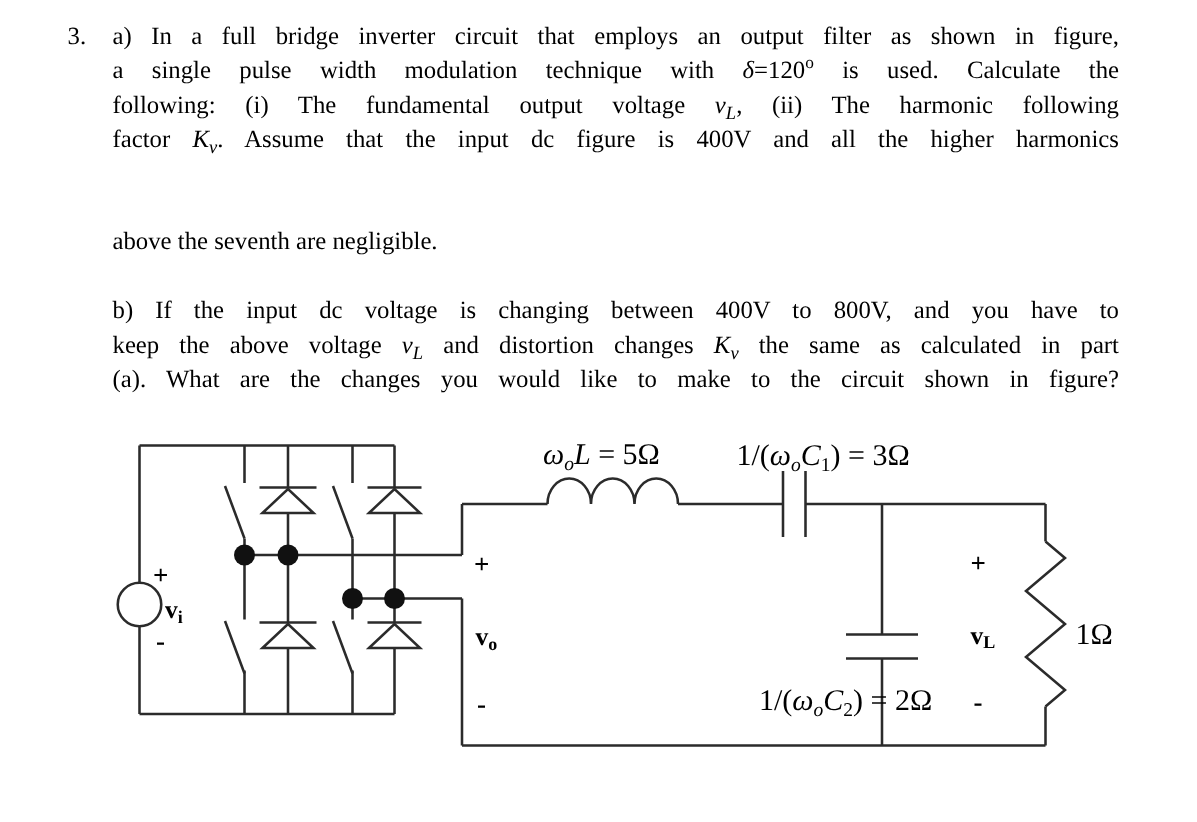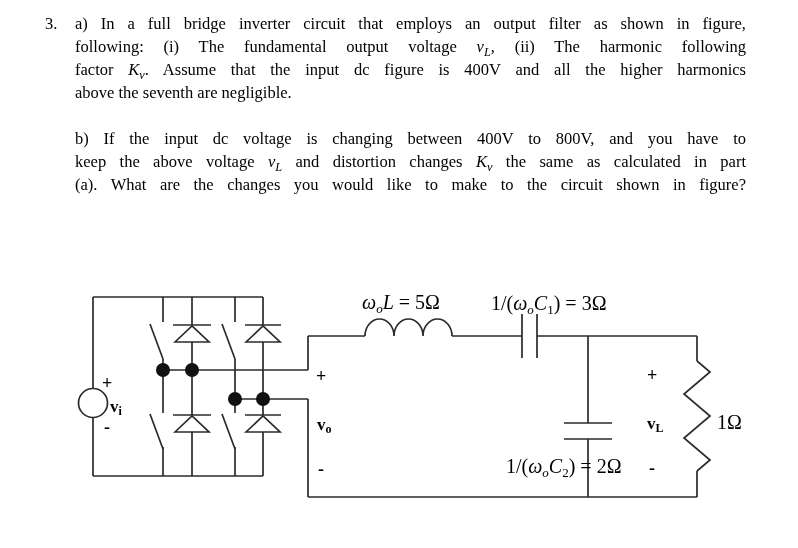--- a/index.html
+++ b/index.html
@@ -8,40 +8,41 @@
     font-family:"Liberation Serif", serif;color:#000;overflow:hidden;
   }
   .text-block{
     position:absolute;left:45px;top:12px;width:701px;
     font-size:16.5px;line-height:23px;
   }
   .pnum{position:absolute;left:0;top:0;}
   .para{margin:0 0 0 30px;}
   .para-b{margin-top:23px;}
   .line{text-align:justify;text-align-last:justify;}
-  .line.last{text-align-last:auto;}
+  .line.last{text-align-last:auto;margin-top:45px;}
   .it{font-style:italic;}
   sub{font-size:75%;line-height:0;}
   sup{font-size:70%;line-height:0;}
   svg{position:absolute;left:0;top:0;}
   svg text{white-space:pre;fill:#000;font-family:"Liberation Serif", serif;}
   .lbl{font-size:20px;}
   .lbl-sub{font-size:13px;}
   .vlab{font-size:17px;font-weight:bold;}
   .vlab-sub{font-size:12px;}
   .pm{font-size:18px;font-weight:bold;}
 </style>
 </head>
 <body>
 
 <div class="text-block">
   <div class="pnum">3.</div>
 
   <div class="para">
     <div class="line"><span>a) In a full bridge inverter circuit that employs an output filter as shown in figure,</span></div>
+    <div class="line"><span>a single pulse width modulation technique with </span><span class="it">δ</span><span>=120</span><sup>o</sup><span> is used. Calculate the</span></div>
     <div class="line"><span>following: (i) The fundamental output voltage </span><span class="it">v</span><sub class="it">L</sub><span>, (ii) The harmonic following</span></div>
     <div class="line"><span>factor </span><span class="it">K</span><sub class="it">v</sub><span>. Assume that the input dc figure is 400V and all the higher harmonics</span></div>
     <div class="line last"><span>above the seventh are negligible.</span></div>
   </div>
 
   <div class="para para-b">
     <div class="line"><span>b) If the input dc voltage is changing between 400V to 800V, and you have to</span></div>
     <div class="line"><span>keep the above voltage </span><span class="it">v</span><sub class="it">L</sub><span> and distortion changes </span><span class="it">K</span><sub class="it">v</sub><span> the same as calculated in part</span></div>
     <div class="line"><span>(a). What are the changes you would like to make to the circuit shown in figure?</span></div>
   </div>

